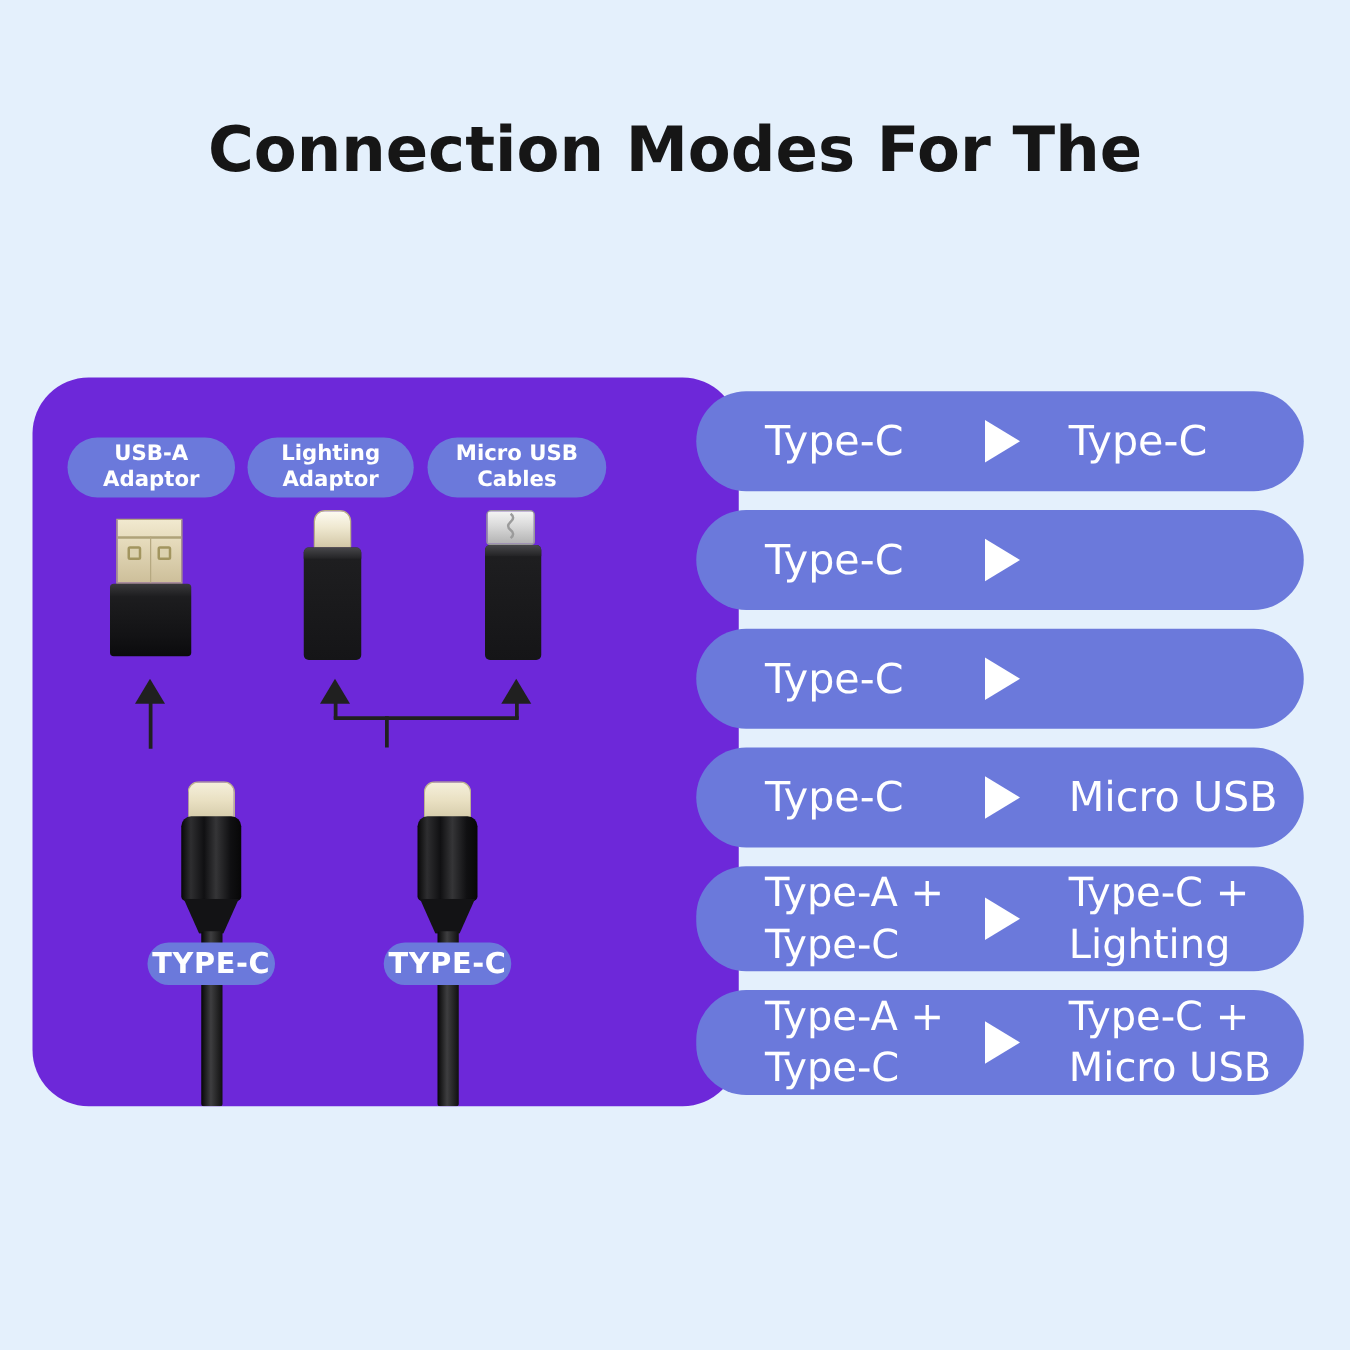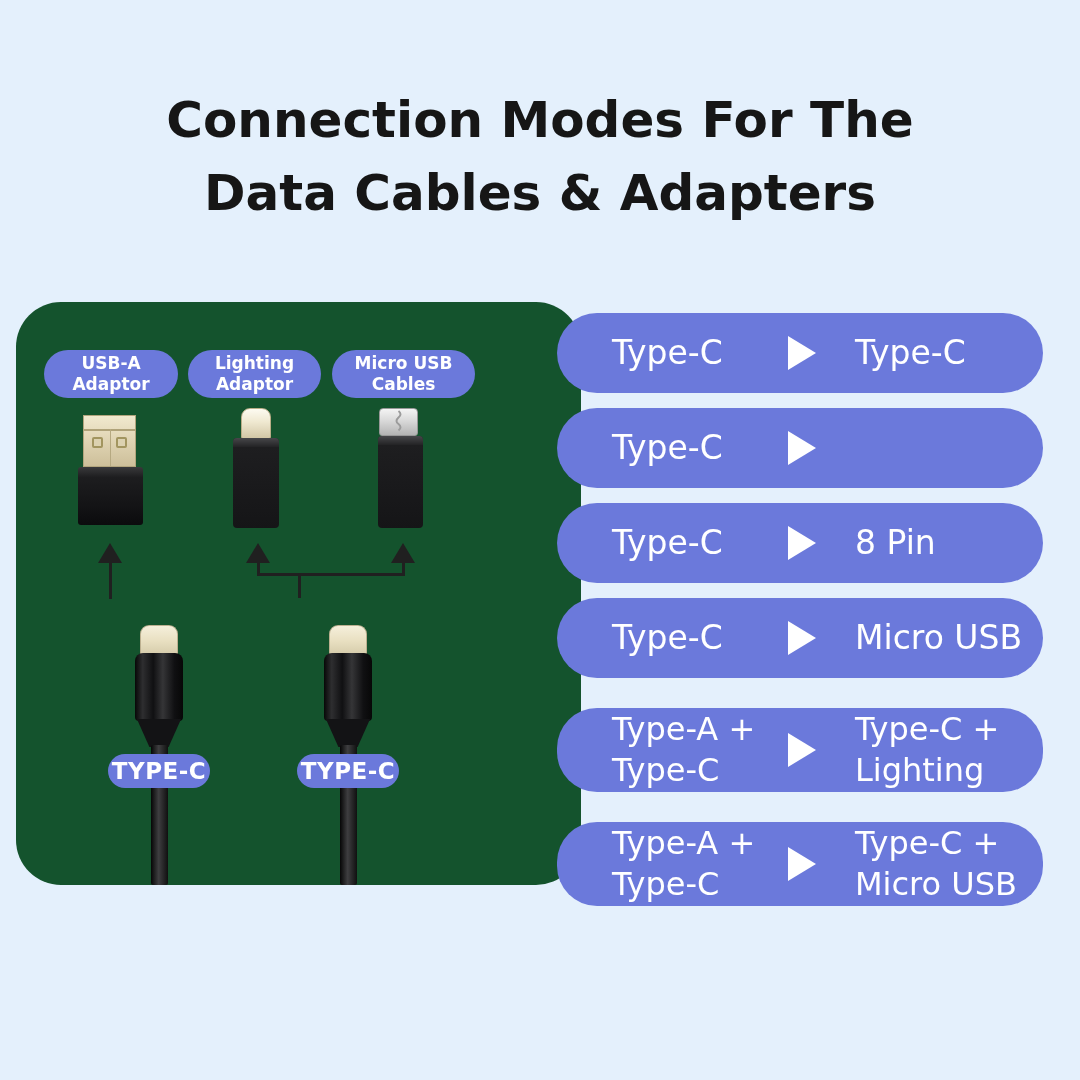--- a/index.html
+++ b/index.html
@@ -9,22 +9,22 @@
     font-family:"DejaVu Sans", sans-serif;
   }
   
   .title{
     position:absolute;top:84px;left:0;width:1080px;
     text-align:center;color:#161616;font-weight:700;
     font-size:50px;line-height:73px;letter-spacing:0px;
   }
   
   .card{
-    position:absolute;left:16px;top:302px;width:565px;height:583px;
-    background:#14532d;border-radius:45px;overflow:hidden;
+    position:absolute;left:26px;top:302px;width:565px;height:583px;
+    background:#6d28d9;border-radius:45px;overflow:hidden;
   }
   .mini-pill{
     position:absolute;top:48px;height:48px;background:#6B79DB;border-radius:26px;
     color:#fff;font-weight:700;font-size:17px;line-height:21px;text-align:center;
     display:flex;flex-direction:column;justify-content:center;
   }
   .mini-pill.p1{left:28px;width:134px;}
   .mini-pill.p2{left:172px;width:133px;}
   .mini-pill.p3{left:316px;width:143px;}
 
@@ -97,34 +97,33 @@
   .modes{
     position:absolute;left:557px;top:313px;width:486px;
     display:flex;flex-direction:column;gap:15px;
   }
   .mode-row{
     background:#6B79DB;border-radius:40px;box-sizing:border-box;
     display:grid;grid-template-columns:176px 28px auto;align-items:center;
     padding-left:55px;color:#FFFFFF;font-size:33px;line-height:42px;
   }
   .mode-row.h1{height:80px;}
-  .mode-row.h2{height:84px;font-size:32px;line-height:41px;margin-top:15px;}
+  .mode-row.h2{height:84px;font-size:32px;line-height:41px;}
   .play{
     width:0;height:0;border-top:17px solid transparent;border-bottom:17px solid transparent;
     border-left:28px solid #FFFFFF;
   }
   .to-label{margin-left:39px;}
   .lbl span{display:block;}
 </style>
 </head>
 <body>
 
 <div class="title">
   <div>Connection Modes For The</div>
-  <div>Data Cables &amp; Adapters</div>
 </div>
 
 <div class="card">
 
   <div class="mini-pill p1">
     <span>USB-A</span>
     <span>Adaptor</span>
   </div>
   <div class="mini-pill p2">
     <span>Lighting</span>
@@ -202,23 +201,20 @@
       <span>Type-C</span>
     </div>
     <div class="play"></div>
   </div>
 
   <div class="mode-row h1">
     <div class="lbl">
       <span>Type-C</span>
     </div>
     <div class="play"></div>
-    <div class="lbl to-label">
-      <span>8 Pin</span>
-    </div>
   </div>
 
   <div class="mode-row h1">
     <div class="lbl">
       <span>Type-C</span>
     </div>
     <div class="play"></div>
     <div class="lbl to-label">
       <span>Micro USB</span>
     </div>

